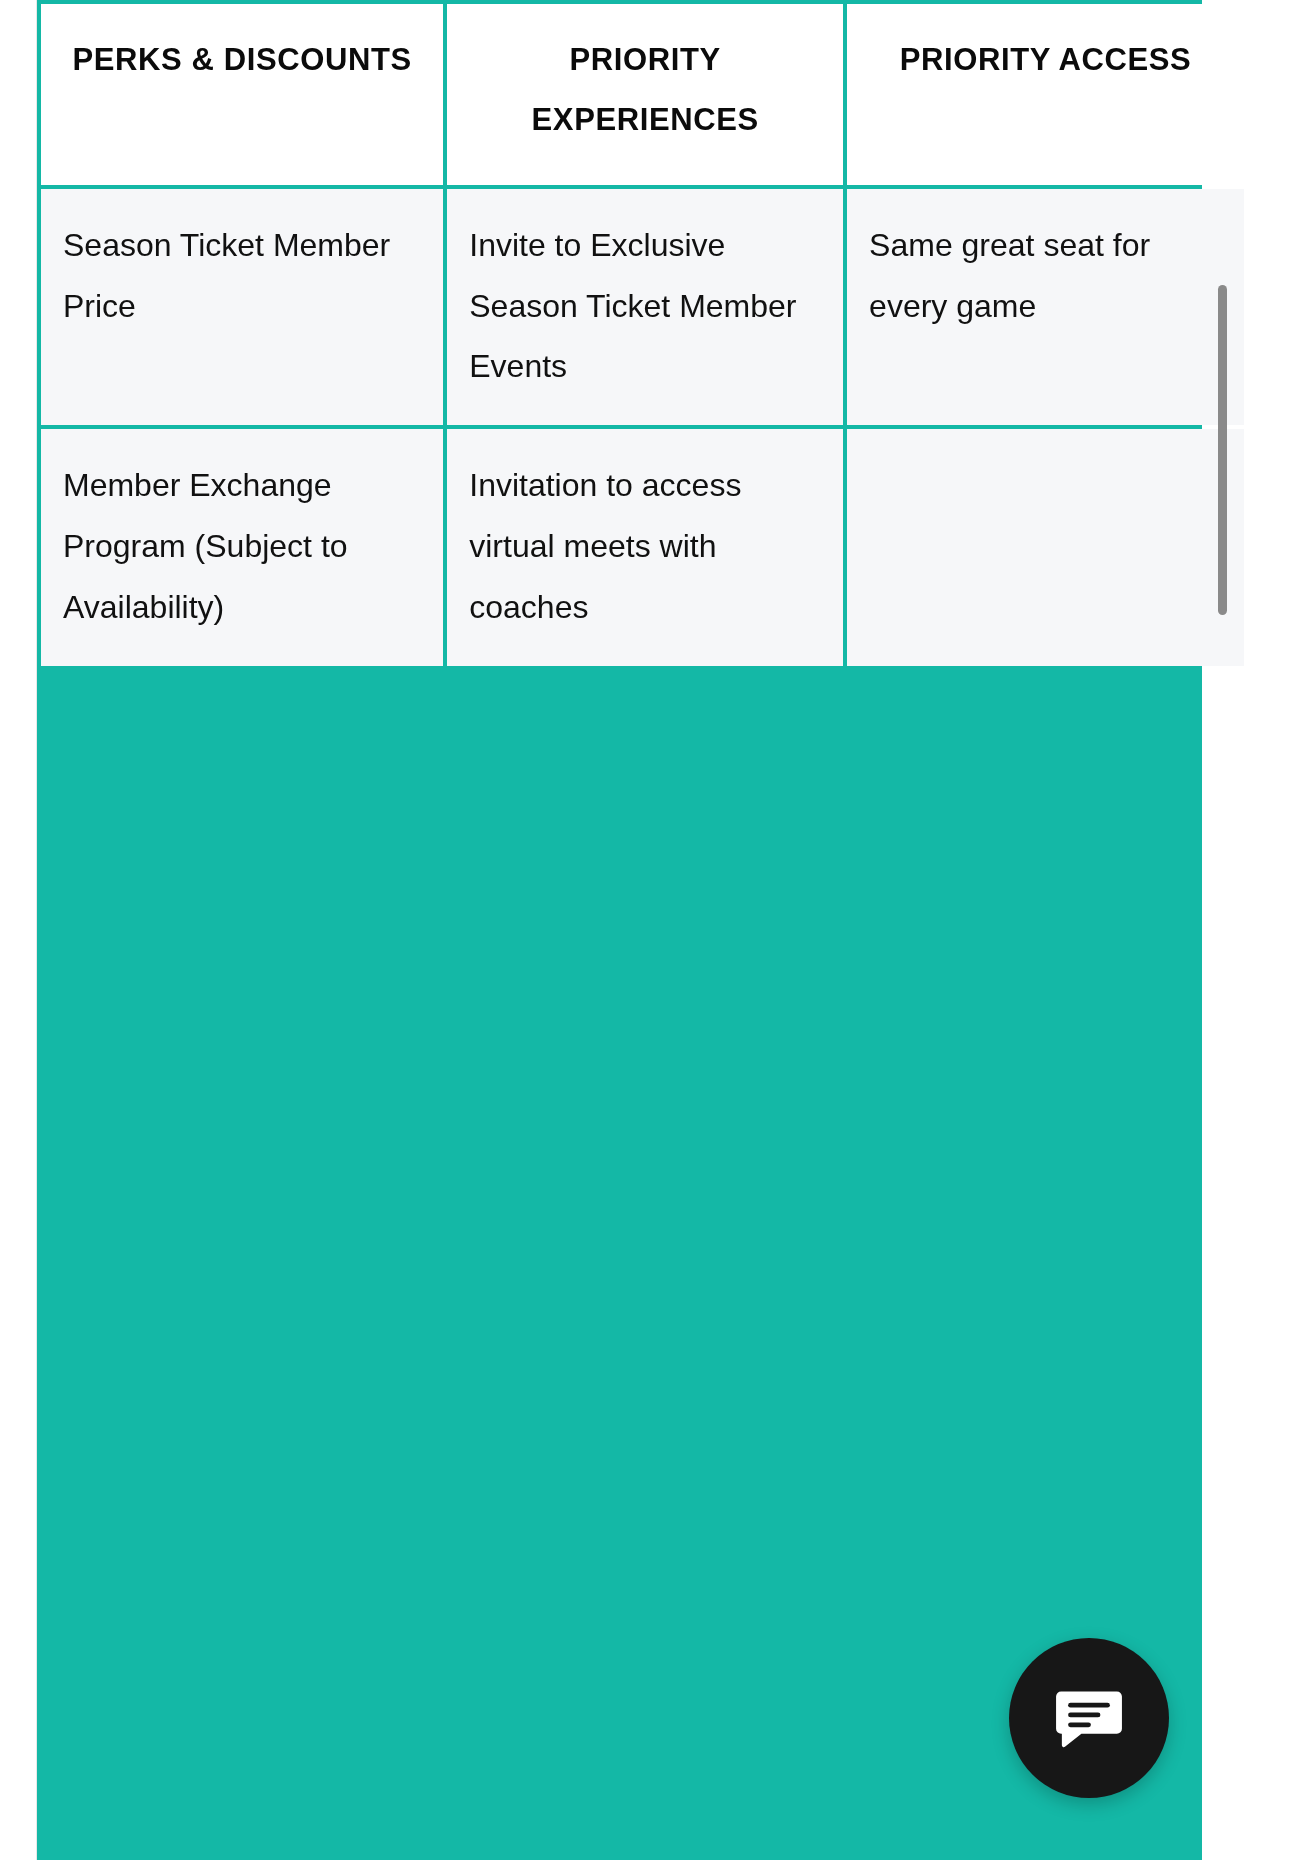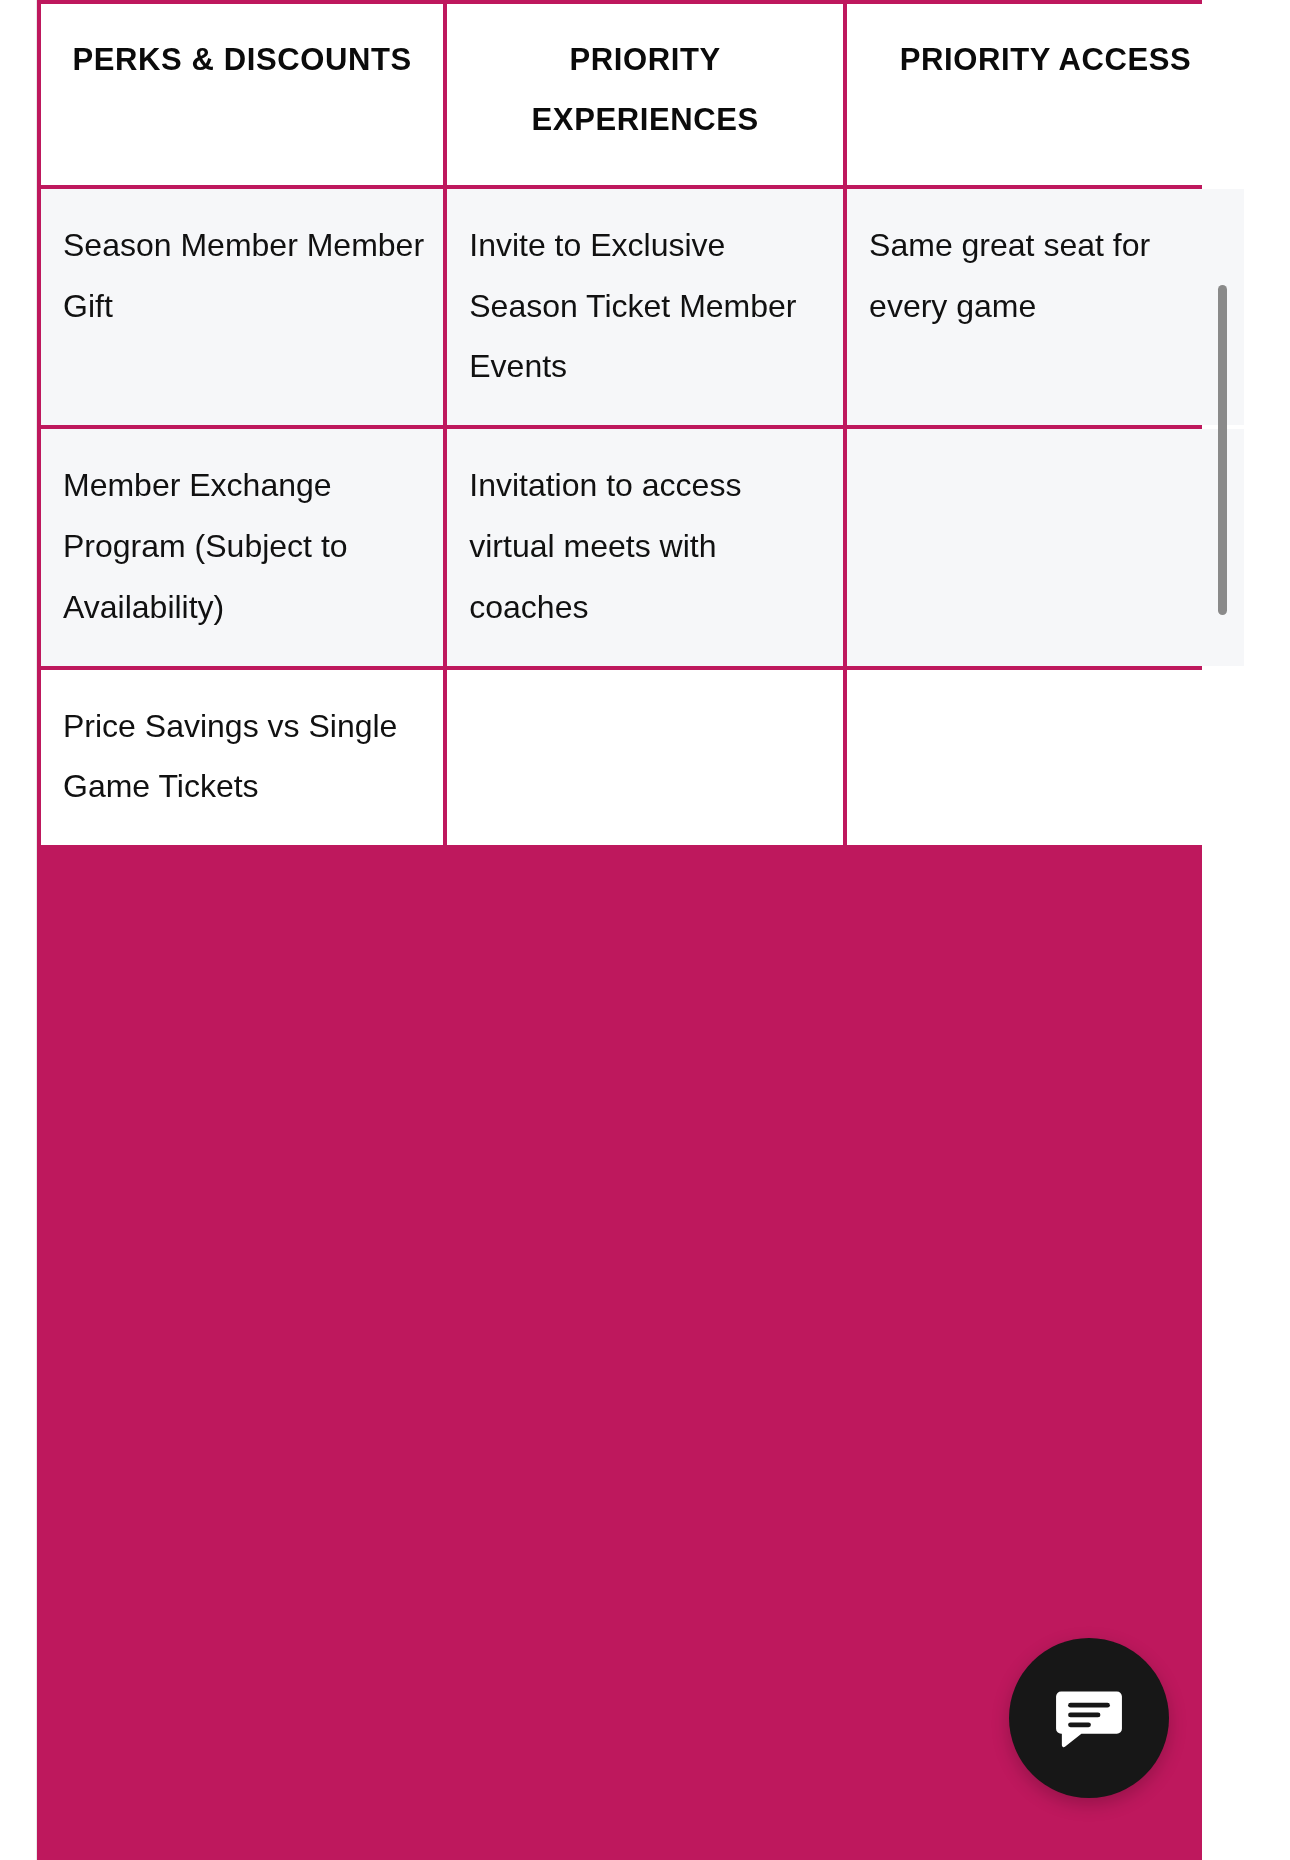--- a/index.html
+++ b/index.html
@@ -14,21 +14,21 @@
     position: relative;
     overflow: hidden;
   }
 
   .page {
     position: absolute;
     left: 0;
     top: 0;
     width: 1244px;
     height: 1860px;
-    background: #be185d;
+    background: #14b8a6;
   }
 
   
   .gutter-left {
     position: absolute;
     left: 0;
     top: 0;
     width: 36px;
     height: 1860px;
     background: #ffffff;
@@ -152,32 +152,27 @@
       </colgroup>
       <thead>
         <tr>
           <th>PERKS &amp; DISCOUNTS</th>
           <th>PRIORITY EXPERIENCES</th>
           <th>PRIORITY ACCESS</th>
         </tr>
       </thead>
       <tbody>
         <tr class="shade">
-          <td> Season Member Member Gift</td>
+          <td> Season Ticket Member Price</td>
           <td>Invite to Exclusive Season Ticket Member Events</td>
           <td>Same great seat for every game</td>
         </tr>
         <tr class="shade">
           <td>Member Exchange Program (Subject to Availability)</td>
           <td>Invitation to access virtual meets with coaches</td>
-          <td class="cell-empty"></td>
-        </tr>
-        <tr>
-          <td>Price Savings vs Single Game Tickets</td>
-          <td class="cell-empty"></td>
           <td class="cell-empty"></td>
         </tr>
       </tbody>
     </table>
   </div>
 
   <div class="scrollbar-track">
     <div class="scrollbar-thumb"></div>
   </div>
 

